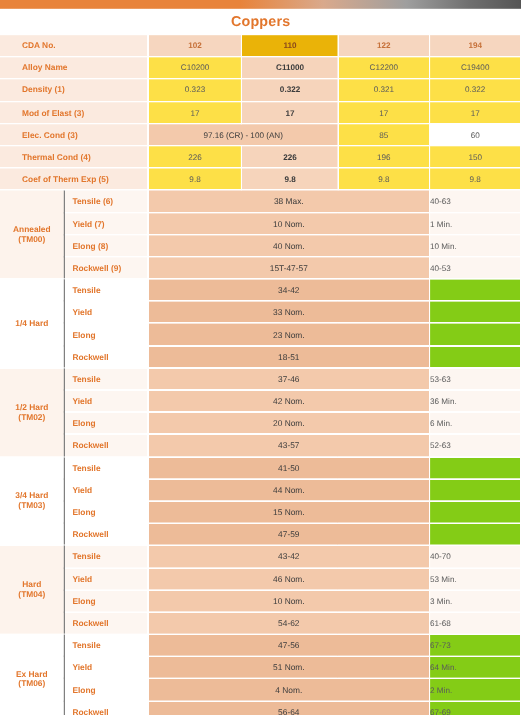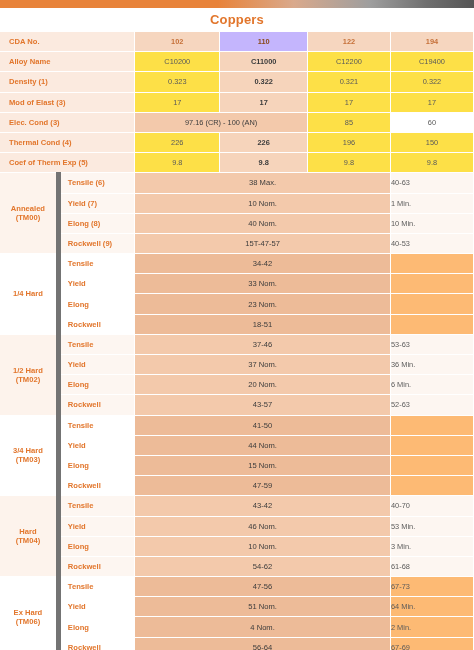--- a/index.html
+++ b/index.html
@@ -46,34 +46,34 @@
   col.c-102{width:76px;}
   col.c-110{width:78px;}
   col.c-122{width:74px;}
   col.c-194{width:74px;}
 
   
   .lbl{
     background:#fbeadf;
     color:#e2762c;
     font-weight:bold;
-    padding-left:9px;
+    padding-left:20px;
     font-size:7.6px;
     border-bottom:1px solid #ffffff;
   }
   .hdr-num{
     background:#f6d6bf;
     color:#c6713a;
     text-align:center;
     font-weight:bold;
     font-size:7.4px;
     margin-top:35px;
   }
   .hdr-num.hl{
-    background:#c4b5fd;
+    background:#eab308;
     color:#8a4a1c;
   }
   .val{
     background:#fde047;
     color:#5a5a5a;
     text-align:center;
     font-size:7.4px;
   }
   .val.hl{
     background:#f6d4bb;
@@ -88,21 +88,21 @@
   .val.plain{background:#ffffff;}
 
   
   .temper{
     background:#fdf3ec;
     color:#e2762c;
     font-weight:bold;
     text-align:center;
     font-size:7.6px;
     line-height:9px;
-    border-right:5px solid #737373;
+    border-right:1px solid #737373;
   }
   .temper.alt{background:#ffffff;}
   .prop{
     background:#fdf6f1;
     color:#e2762c;
     font-weight:bold;
     padding-left:7px;
     font-size:7.6px;
     margin-left:22px;
   }
@@ -113,21 +113,21 @@
     text-align:center;
     font-size:7.6px;
   }
   .merged.dark{background:#edbb98;}
   .last{
     background:#fdf6f1;
     color:#5a5a5a;
     text-align:left;
     font-size:7.4px;
   }
-  .last.alt{background:#fdba74;}
+  .last.alt{background:#84cc16;}
 </style>
 </head>
 <body>
 
 <div class="page">
 
   <div class="topbar"></div>
 
   <div class="title">Coppers</div>
 
@@ -232,21 +232,21 @@
           <td class="last alt"></td>
         </tr>
         <tr>
           <td class="temper" rowspan="4">1/2 Hard<br>(TM02)</td>
           <td class="prop">Tensile</td>
           <td class="merged" colspan="3">37-46</td>
           <td class="last">53-63</td>
         </tr>
         <tr>
           <td class="prop">Yield</td>
-          <td class="merged" colspan="3">37 Nom.</td>
+          <td class="merged" colspan="3">42 Nom.</td>
           <td class="last">36 Min.</td>
         </tr>
         <tr>
           <td class="prop">Elong</td>
           <td class="merged" colspan="3">20 Nom.</td>
           <td class="last">6 Min.</td>
         </tr>
         <tr>
           <td class="prop">Rockwell</td>
           <td class="merged" colspan="3">43-57</td>

